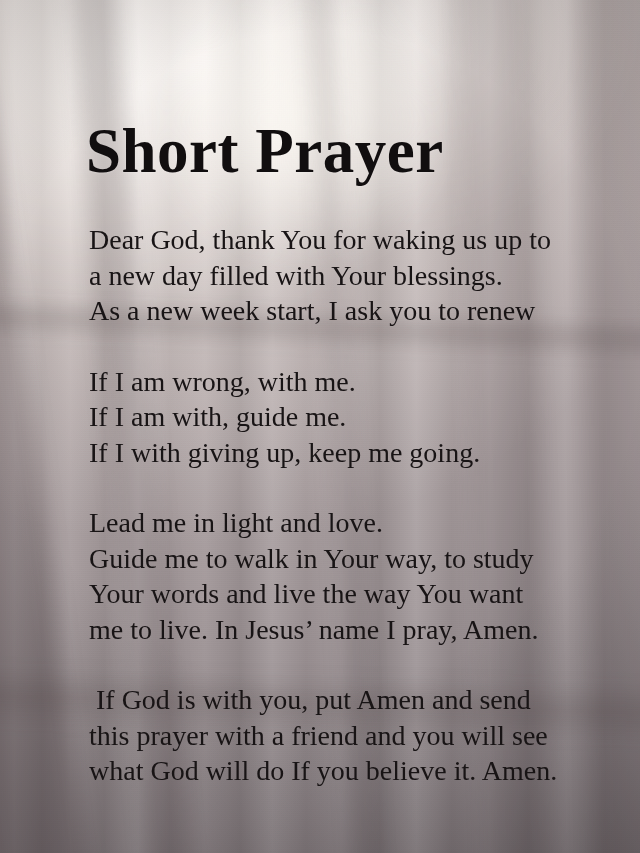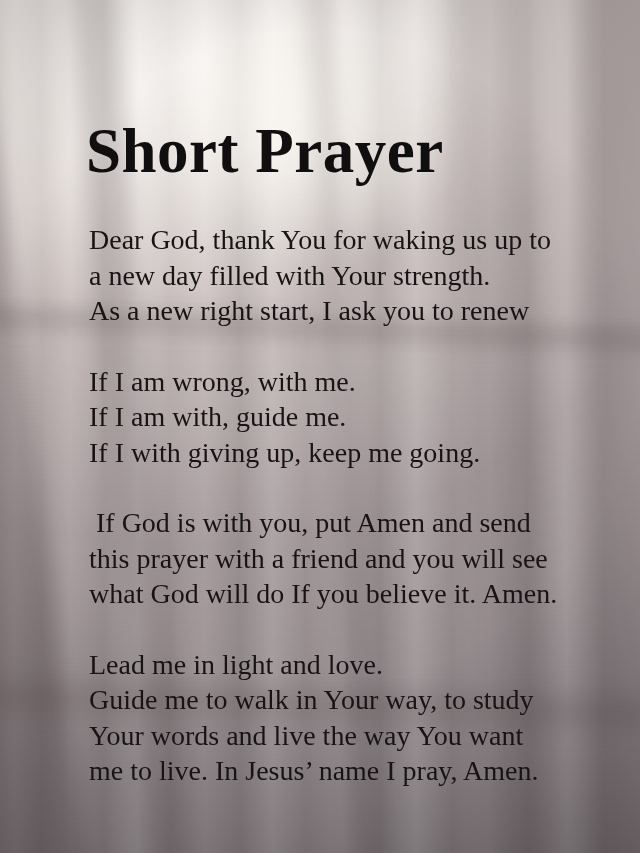--- a/index.html
+++ b/index.html
@@ -166,38 +166,38 @@
   <div class="vignette"></div>
   <div class="grain"></div>
 
   <div class="content">
     <div class="title">Short Prayer</div>
 
     <div class="body">
 
       <p class="stanza">
         <span class="line">Dear God, thank You for waking us up to</span><br>
-        <span class="line">a new day filled with Your strength.</span><br>
-        <span class="line">As a new right start, I ask you to renew</span><br>
+        <span class="line">a new day filled with Your blessings.</span><br>
+        <span class="line">As a new week start, I ask you to renew</span><br>
       </p>
 
       <p class="stanza">
         <span class="line">If I am wrong, with me.</span><br>
         <span class="line">If I am with, guide me.</span><br>
         <span class="line">If I with giving up, keep me going.</span>
-      </p>
-
-      <p class="stanza">
-        <span class="line"> If God is with you, put Amen and send</span><br>
-        <span class="line">this prayer with a friend and you will see</span><br>
-        <span class="line">what God will do If you believe it. Amen.</span>
       </p>
 
       <p class="stanza">
         <span class="line">Lead me in light and love.</span><br>
         <span class="line">Guide me to walk in Your way, to study</span><br>
         <span class="line">Your words and live the way You want</span><br>
         <span class="line">me to live. In Jesus’ name I pray, Amen.</span>
       </p>
 
+      <p class="stanza">
+        <span class="line"> If God is with you, put Amen and send</span><br>
+        <span class="line">this prayer with a friend and you will see</span><br>
+        <span class="line">what God will do If you believe it. Amen.</span>
+      </p>
+
     </div>
   </div>
 </div>
 
 </body></html>

